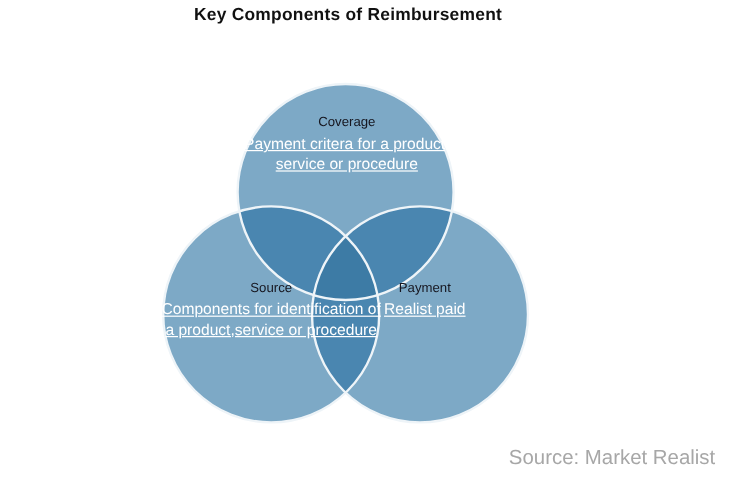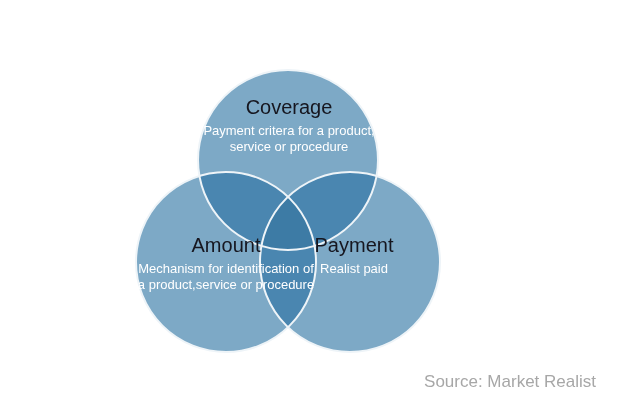--- a/index.html
+++ b/index.html
@@ -48,30 +48,31 @@
     height: 310px;
   }
 
   
   .venn-label {
     position: absolute;
     text-align: center;
     pointer-events: none;
   }
   .venn-heading {
-    font-size: 20px;
+    font-size: 11px;
     color: #16161f;
     line-height: 1.18;
     margin-bottom: 3px;
     white-space: nowrap;
   }
   .venn-desc {
     font-size: 13px;
     color: #ffffff;
     line-height: 1.28;
+    text-decoration: underline;
   }
 
   #label-coverage {
     left: 198px;
     top: 44px;
     width: 182px;
   }
   #label-coding {
     left: 134px;
     top: 182px;
@@ -108,20 +109,21 @@
     font-size: 17px;
     color: #a7a7a7;
     white-space: nowrap;
   }
 </style>
 </head>
 <body>
 
 <div id="page">
 
+  <div id="chart-title">Key Components of Reimbursement</div>
 
   <div id="venn-diagram">
     <svg id="venn-svg" viewBox="0 0 620 310">
       <defs>
         <clipPath id="clip-coverage">
           <circle cx="288" cy="108" r="90"></circle>
         </clipPath>
         <clipPath id="clip-coding">
           <circle cx="226" cy="210" r="90"></circle>
         </clipPath>
@@ -154,22 +156,22 @@
       <circle cx="226" cy="210" r="90" fill="none" stroke="#eef4f8" stroke-width="2"></circle>
       <circle cx="350" cy="210" r="90" fill="none" stroke="#eef4f8" stroke-width="2"></circle>
     </svg>
 
     <div class="venn-label" id="label-coverage">
       <div class="venn-heading">Coverage</div>
       <div class="venn-desc">Payment critera for a product, service or procedure</div>
     </div>
 
     <div class="venn-label" id="label-coding">
-      <div class="venn-heading">Amount</div>
-      <div class="venn-desc">Mechanism for identification of a product,service or procedure</div>
+      <div class="venn-heading">Source</div>
+      <div class="venn-desc">Components for identification of a product,service or procedure</div>
     </div>
 
     <div class="venn-label" id="label-payment">
       <div class="venn-heading">Payment</div>
       <div class="venn-desc">Realist paid</div>
     </div>
   </div>
 
 
   <div id="source-note">Source: Market Realist</div>

